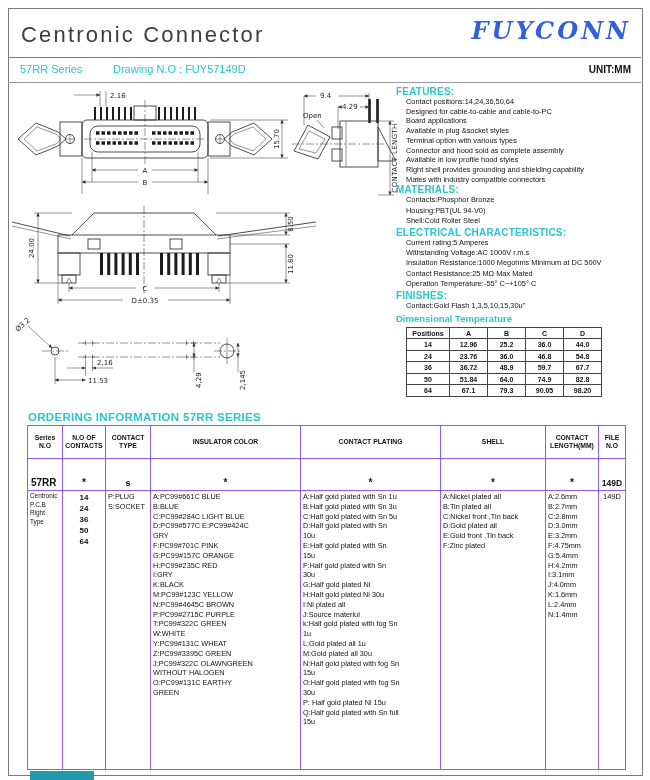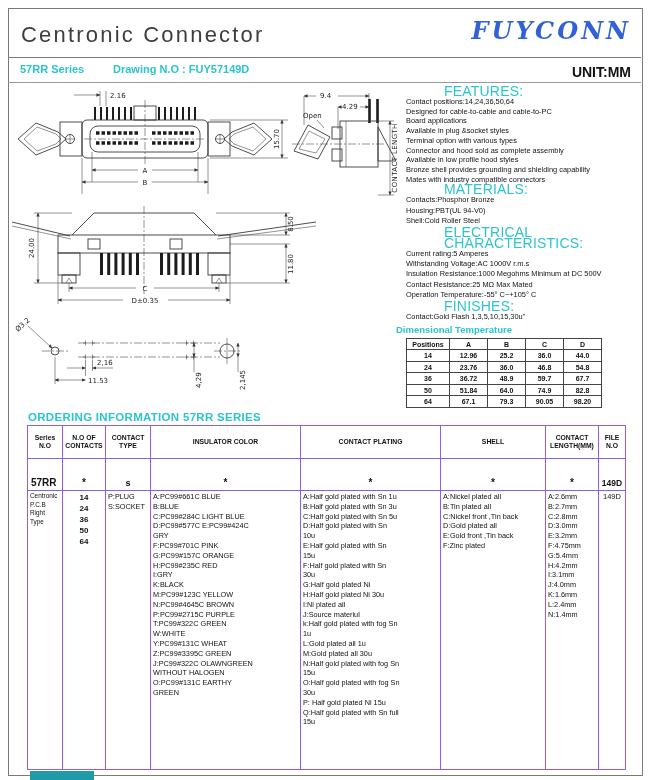--- a/index.html
+++ b/index.html
@@ -4,28 +4,28 @@
 <style>
   html,body{margin:0;padding:0;background:#fff;}
   .page{position:relative;width:650px;height:780px;background:#ffffff;overflow:hidden;
         font-family:"Liberation Sans",sans-serif;color:#111;}
   .frame{position:absolute;left:8px;top:8px;width:633px;height:766px;border:1px solid #7a7a7a;}
   .header{position:absolute;left:8px;top:8px;width:633px;height:49px;border-bottom:1px solid #7a7a7a;}
   .title{position:absolute;left:13px;top:14px;font-size:22px;font-weight:200;letter-spacing:2.2px;color:#3d3d3d;}
   .brand{position:absolute;right:10px;top:8px;font-family:"DejaVu Serif",serif;font-style:italic;
          font-weight:600;font-size:24px;letter-spacing:3px;color:#3161d6;}
   .series-bar{position:absolute;left:8px;top:57px;width:633px;height:25px;border-bottom:1px solid #9a9a9a;}
-  .series-label,.drawing-no{position:absolute;top:6px;font-size:11px;font-weight:bold;color:#2cc5cd;}
+  .series-label,.drawing-no{position:absolute;top:6px;font-size:11px;font-weight:normal;color:#2cc5cd;}
   .series-label{left:12px;}
   .drawing-no{left:105px;}
-  .unit{position:absolute;right:10px;top:7px;font-size:14px;font-weight:600;color:#111;}
+  .unit{position:absolute;right:10px;top:7px;font-size:10px;font-weight:600;color:#111;}
 
   
   .right-col{position:absolute;left:396px;top:86px;width:248px;}
-  .sec-h{color:#2cc5cd;font-weight:normal;font-size:14px;line-height:11px;letter-spacing:.2px;margin-left:48px;}
+  .sec-h{color:#2cc5cd;font-weight:bold;font-size:10px;line-height:11px;letter-spacing:.2px;}
   .li{font-size:7.4px;color:#111;padding-left:10px;white-space:nowrap;}
   .feat{line-height:9.7px;}
   .mat,.elec,.fin{line-height:10.4px;}
   .dim-h{color:#2cc5cd;font-weight:bold;font-size:9.5px;line-height:13px;margin-top:1px;}
   table.dim-table{border-collapse:collapse;margin-left:10px;margin-top:2px;}
   table.dim-table th,table.dim-table td{border:1px solid #444;font-size:7px;text-align:center;
       padding:0 2px;height:10.5px;}
   table.dim-table th{font-weight:bold;width:33px;}
   table.dim-table th:first-child{width:38px;}
   table.dim-table td{font-weight:600;}
@@ -270,21 +270,21 @@
   <div class="right-col">
     <div class="sec-h">FEATURES:</div>
     <div>
         <div class="li feat">Contact positions:14,24,36,50,64</div>
         <div class="li feat">Designed for cable-to-cable and cable-to-PC</div>
         <div class="li feat">Board applications</div>
         <div class="li feat">Available in plug &amp;socket styles</div>
         <div class="li feat">Terminal option with various types</div>
         <div class="li feat">Connector and hood sold as complete assembly</div>
         <div class="li feat">Available in low profile hood styles</div>
-        <div class="li feat">Bronze shell provides grounding and shielding capability</div>
+        <div class="li feat">Right shell provides grounding and shielding capability</div>
         <div class="li feat">Mates with industry compatible connectors</div>
       </div>
     <div class="sec-h">MATERIALS:</div>
     <div>
         <div class="li mat">Contacts:Phosphor Bronze</div>
         <div class="li mat">Housing:PBT(UL 94-V0)</div>
         <div class="li mat">Shell:Cold Roller Steel</div>
       </div>
     <div class="sec-h">ELECTRICAL CHARACTERISTICS:</div>
     <div>

